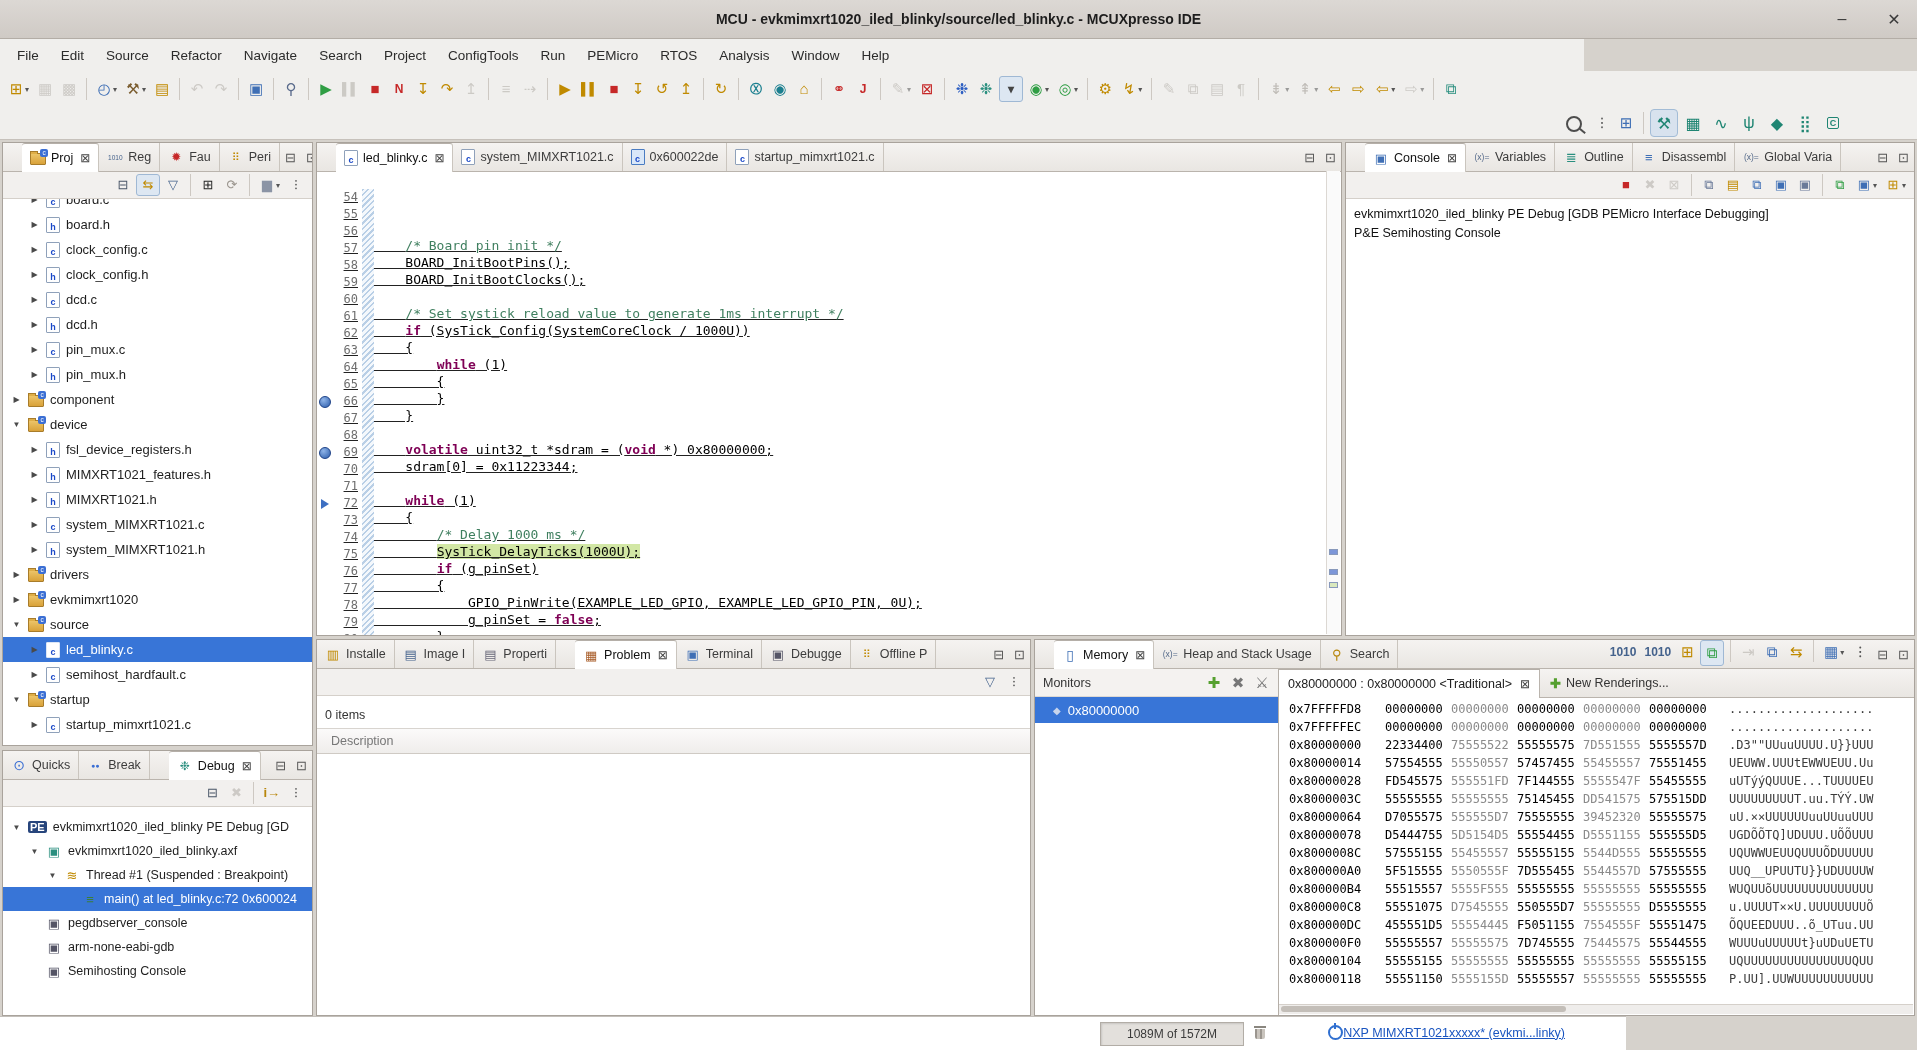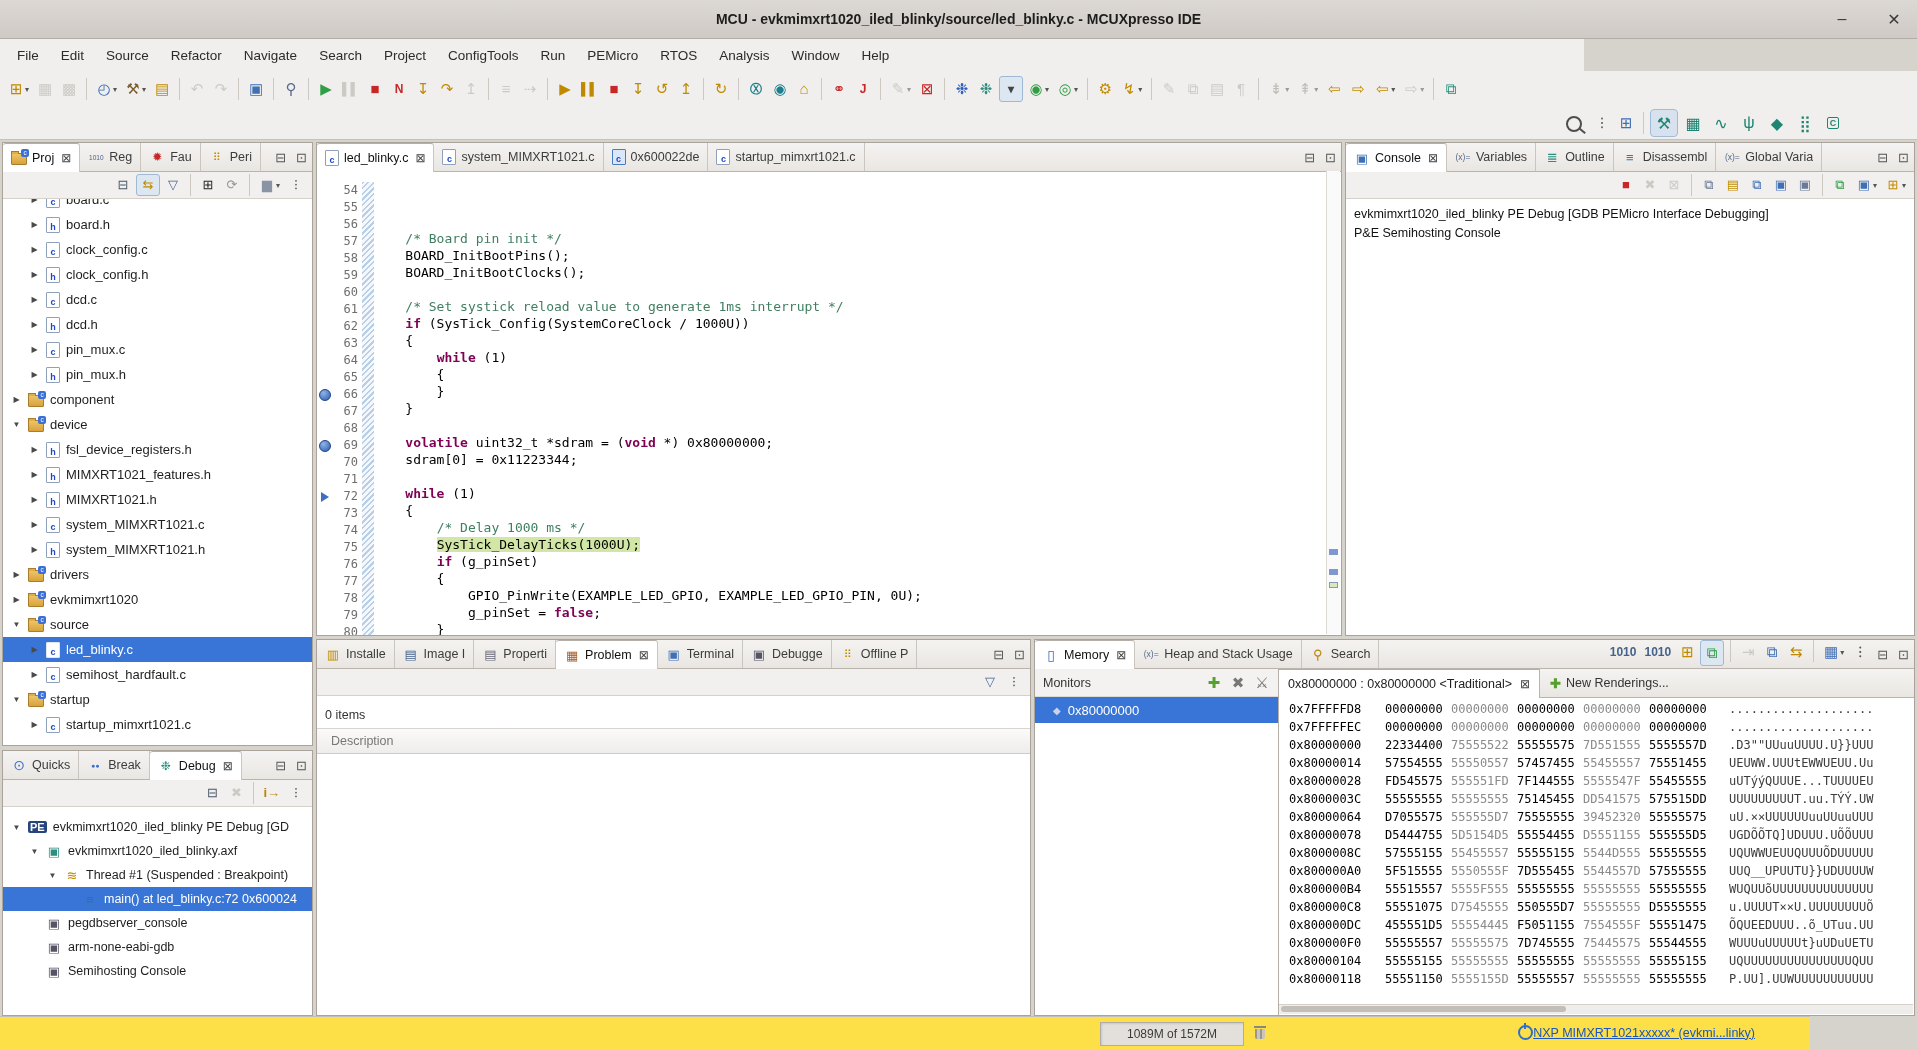--- a/index.html
+++ b/index.html
@@ -37,21 +37,21 @@
   .persp .g{font-size:16px;color:#1f8573;}
   .persp.active{background:#d8e2ee;border:1px solid #a3bcd6;}
   .persp .cletter{font-size:9px;font-weight:bold;color:#1f8573;border:1.5px solid #1f8573;padding:0 2px;border-radius:2px;}
   
   .panel{position:absolute;background:#fff;border:1px solid #a9a39c;box-sizing:border-box;overflow:hidden;}
   .tabrow{height:28px;background:linear-gradient(#f5f3f1,#e9e6e2);border-bottom:1px solid #bab4ad;
     display:flex;align-items:stretch;}
   .vtab{display:flex;align-items:center;gap:5px;padding:0 8px;font-size:12.5px;color:#3c3c3c;
     border-right:1px solid #cac5be;white-space:nowrap;}
   .vtab.active{background:#fff;color:#111;border-top:1px solid #b5afa8;margin-bottom:-1px;
-    border-top-left-radius:3px;border-top-right-radius:3px;}
+    border-top-left-radius:3px;border-top-right-radius:3px;margin-left:19px;}
   .tclose{font-size:12px;color:#444;margin-left:2px;}
   .spacer{flex:1;}
   .mm{font-size:13px;color:#555;align-self:center;padding:0 5px;}
   .ptoolbar{height:26px;background:#f2f0ee;border-bottom:1px solid #d5d0ca;
     display:flex;align-items:center;justify-content:flex-end;padding-right:4px;}
   .ptoolbar .tbtn{height:20px;}
   .ptoolbar .tbtn .g{font-size:13px;line-height:20px;}
   
   .ficon{width:12px;height:14px;background:#fff;border:1px solid #8fa1ba;border-radius:1px;
     display:inline-flex;align-items:flex-end;justify-content:center;flex:none;}
@@ -110,29 +110,29 @@
   #memory .plus{color:#55a02f;font-weight:bold;font-size:13px;}
   #memory .memtable{flex:1;overflow:hidden;font-family:"DejaVu Sans Mono",monospace;font-size:12px;padding-top:2px;}
   .mrow{height:18px;line-height:18px;display:flex;white-space:pre;}
   .mrow .addr{width:96px;flex:none;color:#000;padding-left:10px;}
   .mrow .w{width:66px;flex:none;color:#000;}
   .mrow .w.alt{color:#8a8a8a;}
   .mrow .ascii{margin-left:14px;color:#3c3c3c;}
   .hscroll{position:absolute;bottom:1px;left:244px;right:1px;height:9px;background:#efedeb;border-top:1px solid #d5d0ca;}
   .hscroll .thumb{position:absolute;left:2px;top:1px;width:45%;height:6px;background:#c3beb8;border-radius:3px;}
   
-  #statusbar{position:absolute;left:0;top:1016px;width:1810px;height:34px;background:#fde047;
+  #statusbar{position:absolute;left:0;top:1016px;width:1626px;height:34px;background:#ffffff;
     border-top:1px solid #c3bfba;}
   #heapbox{position:absolute;left:1100px;top:5px;width:142px;height:22px;background:#e3e0dc;
     border:1px solid #b2ada6;box-shadow:inset 1px 1px 2px rgba(0,0,0,.12);font-size:12px;color:#3a3a3a;
     display:flex;align-items:center;justify-content:center;}
   #trash{position:absolute;left:1254px;top:9px;width:12px;height:13px;}
   #trash .lid{width:12px;height:2px;background:#8a867f;margin-bottom:1px;}
   #trash .bin{width:10px;height:10px;margin-left:1px;background:linear-gradient(90deg,#9b968f 25%,#c9c4bd 25% 50%,#9b968f 50% 75%,#c9c4bd 75%);border-radius:0 0 2px 2px;}
-  #target{position:absolute;right:55px;top:8px;display:flex;align-items:center;font-size:12.5px;}
+  #target{position:absolute;right:61px;top:8px;display:flex;align-items:center;font-size:12.5px;}
   #target .pwr{width:11px;height:11px;border:2px solid #2f6fd0;border-radius:50%;position:relative;}
   #target .pwr::after{content:"";position:absolute;left:3.5px;top:-4px;width:2px;height:6px;background:#2f6fd0;}
   #target a{color:#1a55c0;text-decoration:underline;}
   
   #project{left:2px;top:142px;width:311px;height:604px;}
   #debugview{left:2px;top:750px;width:311px;height:266px;}
   #editor{left:316px;top:142px;width:1026px;height:494px;}
   #problems{left:316px;top:639px;width:715px;height:377px;}
   #console{left:1345px;top:142px;width:570px;height:494px;}
   #memory{left:1034px;top:639px;width:881px;height:377px;}
@@ -672,21 +672,21 @@
       <div class="vtab">
         <span class="ficon">
           <i>c</i>
         </span>
         <span class="tlabel">startup_mimxrt1021.c</span>
       </div>
       <div class="spacer"></div>
       <span class="mm">⊟</span>
       <span class="mm">⊡</span>
     </div>
-  <div class="code" style="padding-top:10px;">
+  <div class="code" style="padding-top:17px;text-decoration:underline;">
       <div class="cl">
         <span class="ann"></span>
         <span class="lnum">54</span>
         <span class="hatch"></span>
         <span class="ct"><span>    </span><span class="cm">/* Board pin init */</span></span>
       </div>
       <div class="cl">
         <span class="ann"></span>
         <span class="lnum">55</span>
         <span class="hatch"></span>

